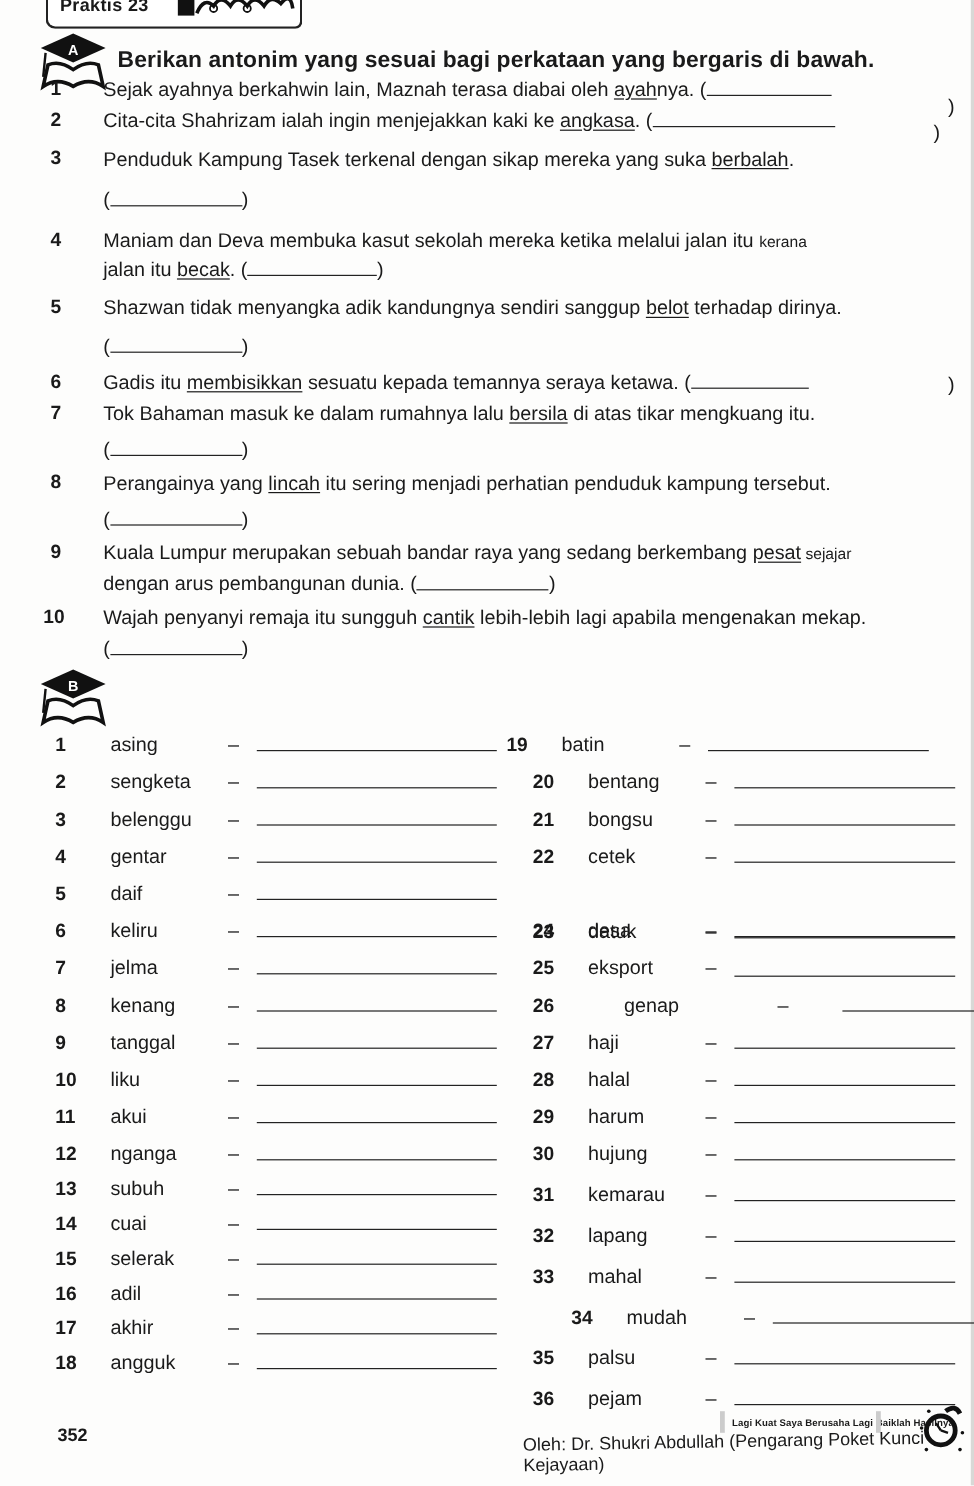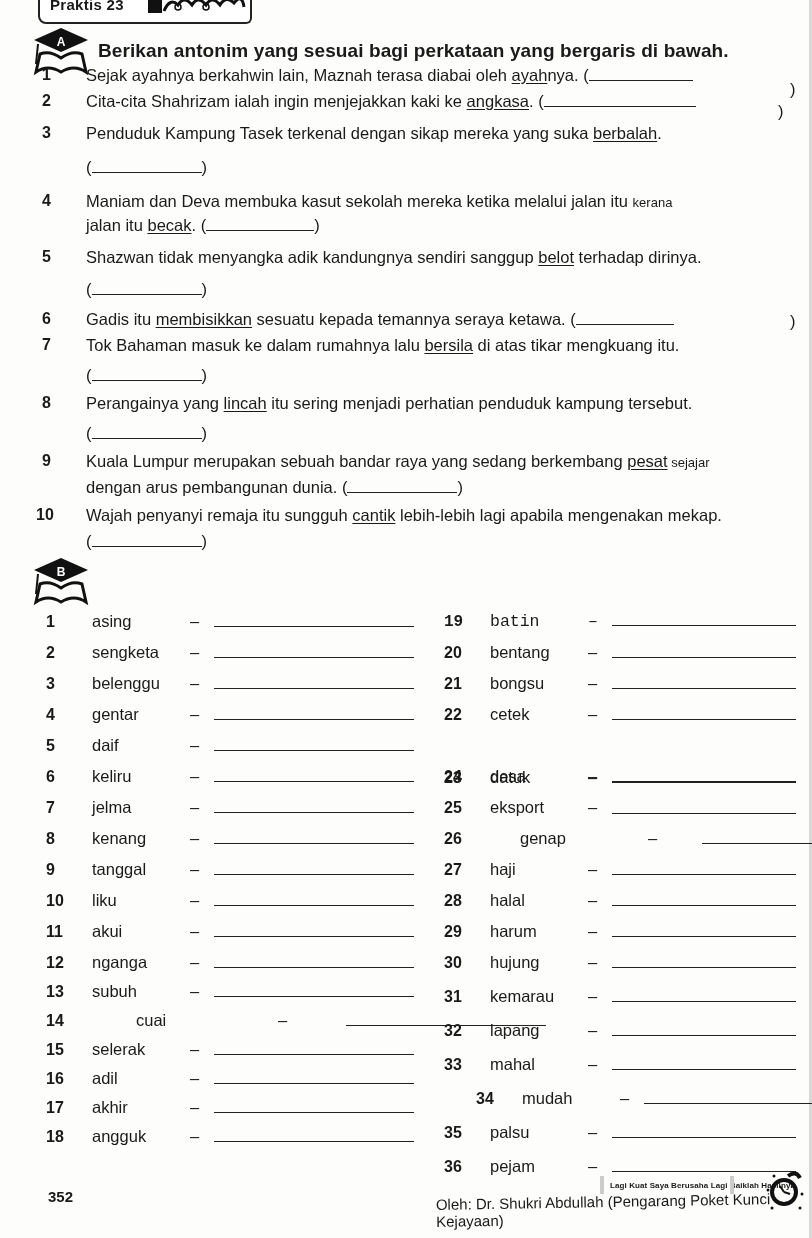--- a/index.html
+++ b/index.html
@@ -243,21 +243,21 @@
         <span class="b-word">nganga</span>
         <span class="b-dash">–</span>
         <span class="b-line"></span>
       </div>
       <div class="b-item left" style="left: 46px; top: 982px;">
         <span class="b-num">13</span>
         <span class="b-word">subuh</span>
         <span class="b-dash">–</span>
         <span class="b-line"></span>
       </div>
-      <div class="b-item left" style="left: 46px; top: 1011px; gap: 44px;">
+      <div class="b-item left" style="left: 46px; top: 1011px;">
         <span class="b-num">14</span>
         <span class="b-word">cuai</span>
         <span class="b-dash">–</span>
         <span class="b-line"></span>
       </div>
       <div class="b-item left" style="left: 46px; top: 1040px;">
         <span class="b-num">15</span>
         <span class="b-word">selerak</span>
         <span class="b-dash">–</span>
         <span class="b-line"></span>
@@ -275,21 +275,21 @@
         <span class="b-line"></span>
       </div>
       <div class="b-item left" style="left: 46px; top: 1127px;">
         <span class="b-num">18</span>
         <span class="b-word">angguk</span>
         <span class="b-dash">–</span>
         <span class="b-line"></span>
       </div>
     </div>
   <div id="b-right">
-      <div class="b-item right" style="left: 444px; top: 612px; font-family: Liberation Mono, monospace;">
+      <div class="b-item right" style="left: 422px; top: 612px;">
         <span class="b-num">19</span>
         <span class="b-word">batin</span>
         <span class="b-dash">–</span>
         <span class="b-line"></span>
       </div>
       <div class="b-item right" style="left: 444px; top: 643px;">
         <span class="b-num">20</span>
         <span class="b-word">bentang</span>
         <span class="b-dash">–</span>
         <span class="b-line"></span>

